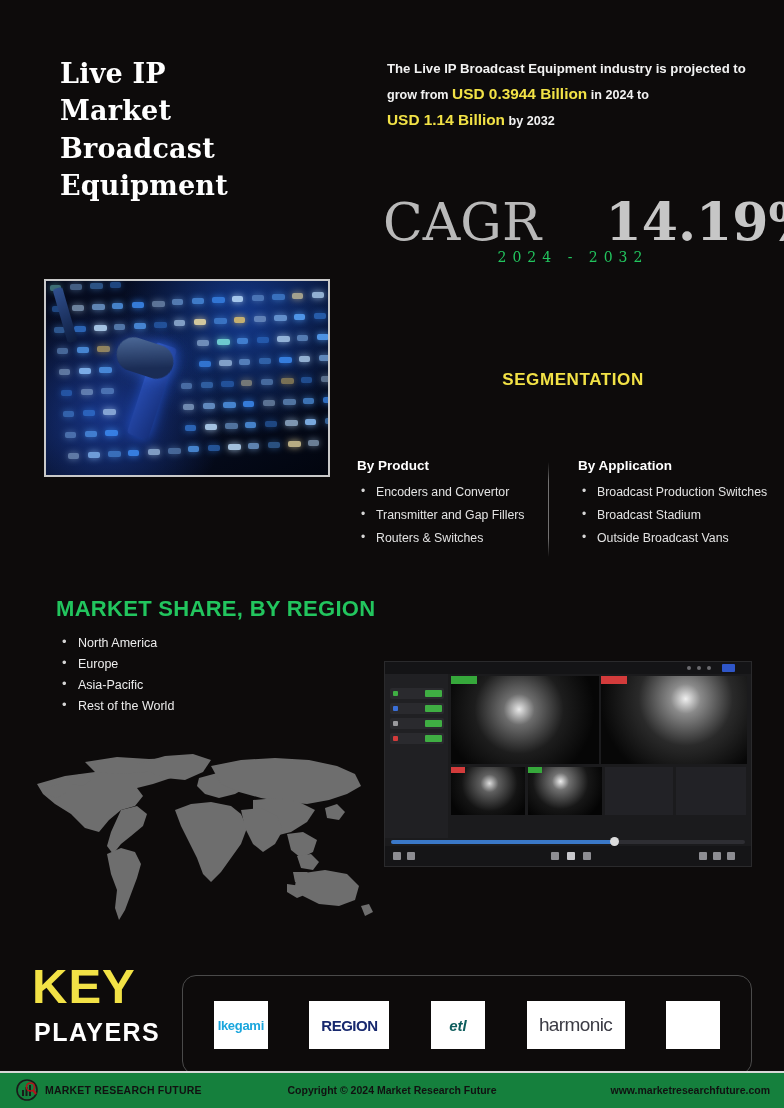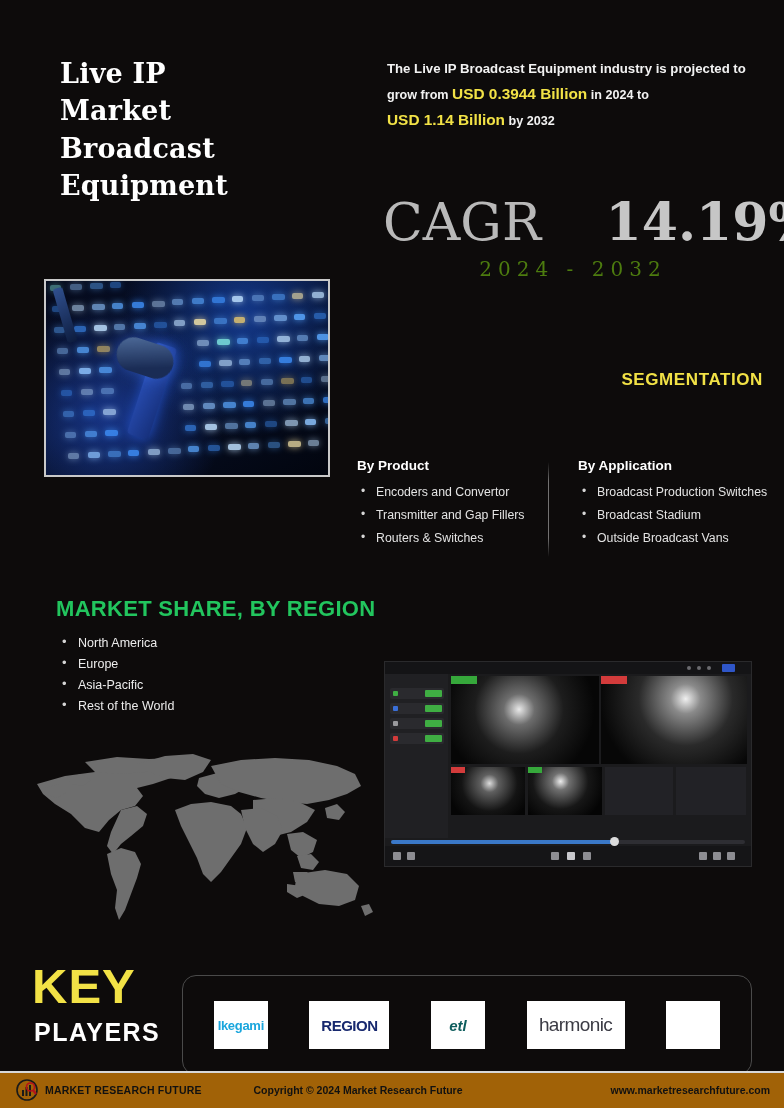--- a/index.html
+++ b/index.html
@@ -27,27 +27,27 @@
   .intro .sm{font-weight:700;font-size:12.6px;color:#f2f2f2;}
 
   
   .cagr-wrap{position:absolute;left:383px;top:196px;width:380px;text-align:center;}
   .cagr{
     font-family:"DejaVu Serif", serif;
     font-size:52px;line-height:1;color:#b9b9b9;font-weight:400;white-space:nowrap;
   }
   .cagr .pct{font-weight:700;color:#c6c6c6;margin-left:48px;}
   .cagr-years{
-    margin-top:9px;font-family:"DejaVu Serif", serif;
-    font-size:20px;color:#4d7c0f;letter-spacing:6px;
+    margin-top:1px;font-family:"DejaVu Serif", serif;
+    font-size:14px;color:#22c55e;letter-spacing:6px;
   }
 
   
   .seg-title{
-    position:absolute;left:383px;top:370px;width:380px;text-align:right;
+    position:absolute;left:383px;top:370px;width:380px;text-align:center;
     color:#f2e246;font-size:17px;font-weight:700;letter-spacing:.6px;
   }
   .seg-cols{position:absolute;left:357px;top:458px;width:410px;}
   .seg-col{position:absolute;top:0;}
   .seg-col.left{left:0;width:180px;}
   .seg-col.right{left:221px;width:190px;}
   .seg-head{font-size:13.5px;font-weight:700;color:#fff;margin-bottom:12px;}
   .seg-list{list-style:none;margin:2px;padding:0;}
   .seg-list li{
     position:relative;padding-left:17px;margin-bottom:9px;
@@ -160,26 +160,26 @@
   .logo-ericsson{width:102px;height:48px;}
   .lt-ikegami{color:#1aa6dd;font-size:13px;font-weight:700;letter-spacing:-.3px;}
   .lt-tamura{color:#17286e;font-size:15px;font-weight:700;letter-spacing:-.5px;position:relative;}
   .lt-etl{color:#0d5d5d;font-size:15px;font-weight:700;font-style:italic;}
   .lt-harmonic{color:#3b3b44;font-size:19px;font-weight:400;letter-spacing:-.6px;position:relative;}
   .lt-evs{font-size:16px;font-weight:700;}
   .lt-ericsson{color:#17286e;font-size:11.5px;font-weight:700;letter-spacing:.2px;}
 
   
   .footer{
-    position:absolute;left:0;bottom:0;width:784px;height:37px;background:#a16207;
+    position:absolute;left:0;bottom:0;width:784px;height:37px;background:#15803d;
     display:flex;align-items:center;
   }
   .footer .f-brand{position:absolute;left:16px;display:flex;align-items:center;gap:7px;}
   .footer .f-name{color:#111;font-size:10.5px;font-weight:700;letter-spacing:.2px;}
-  .footer .f-copy{position:absolute;left:0;width:716px;text-align:center;color:#111;font-size:10.5px;font-weight:700;}
+  .footer .f-copy{position:absolute;left:0;width:784px;text-align:center;color:#111;font-size:10.5px;font-weight:700;}
   .footer .f-url{position:absolute;right:14px;color:#111;font-size:10.5px;font-weight:700;}
   .footer .f-rule{position:absolute;left:0;top:0;width:784px;height:2px;background:#d8d8d8;}
 </style>
 </head>
 <body>
 
 <div class="page">
 
   <div class="title">
     <div>Live IP</div>

